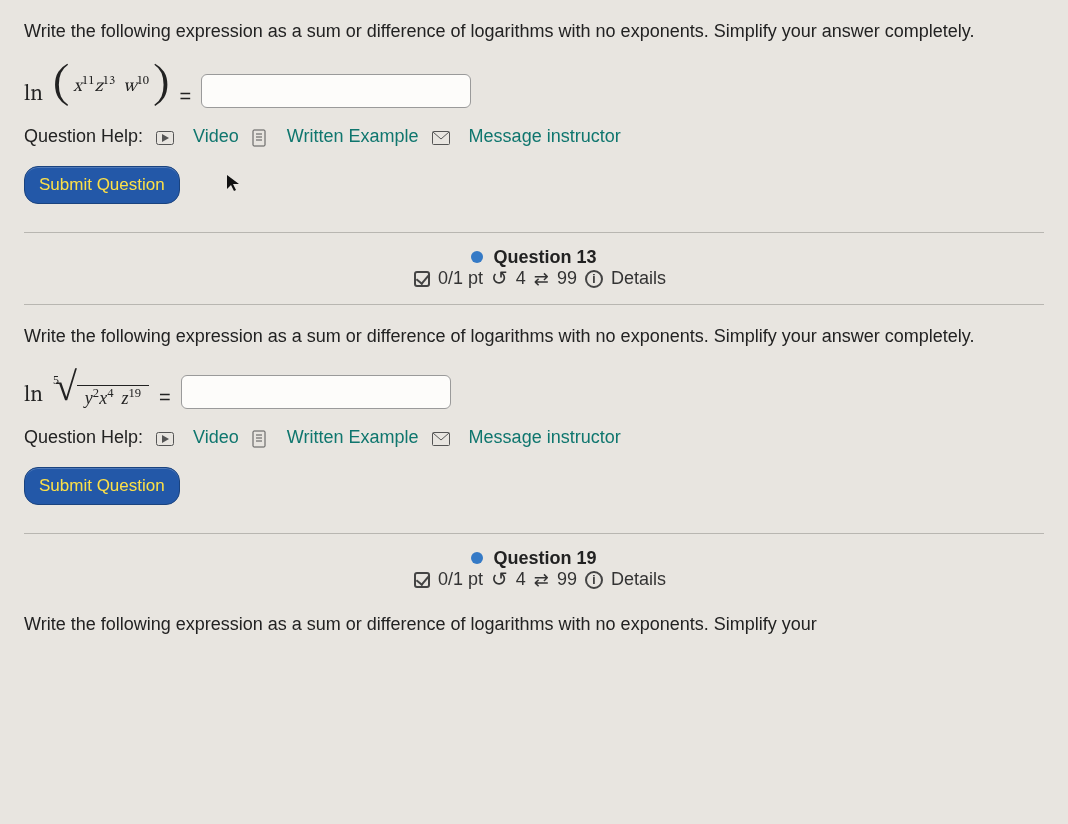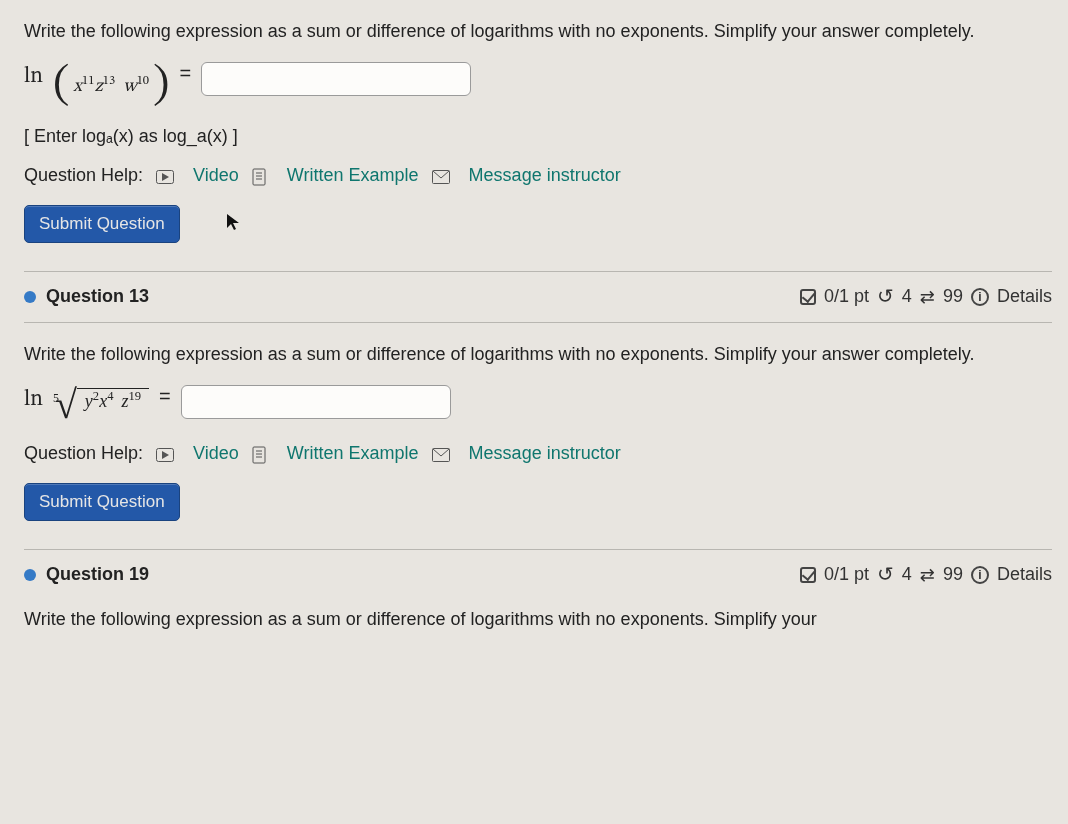--- a/index.html
+++ b/index.html
@@ -5,54 +5,55 @@
   * { box-sizing: border-box; margin: 0; padding: 0; }
   body {
     font-family: "Helvetica Neue", Arial, sans-serif;
     background: #e8e5e0;
     width: 1068px;
     height: 824px;
     overflow: hidden;
     color: #222;
     font-size: 18px;
   }
-  .page { padding: 18px 16px 0 24px; }
+  .page { padding: 18px 24px 0 24px; }
   .prompt { line-height: 1.45; margin-bottom: 14px; }
-  .exprrow { display: flex; align-items: flex-start; gap: 10px; margin: 18px 0 18px 0; }
+  .exprrow { display: flex; align-items: flex-end; gap: 10px; margin: 18px 0 18px 0; }
   .mathblock { font-family: "Cambria Math","STIX Two Math",serif; }
   .fracwrap { display:inline-flex; align-items:center; }
   .paren { font-size: 46px; line-height: 1; }
   .frac { display:inline-flex; flex-direction:row; align-items:center; font-style: italic; }
   .frac .num, .frac .den { padding: 0 4px; }
   .frac .bar { width: 100%; height: 1px; background: #222; }
   sup { font-size: 0.7em; vertical-align: super; font-style: normal;}
   .equals { font-size: 20px; }
   .answer {
     height: 34px; width: 270px;
     border: 1px solid #9a9a9a; border-radius: 6px;
     background: #fdfcfa;
     font-size: 16px; padding: 0 8px;
   }
   .hint { margin: 12px 0 18px 0; }
   .helprow { margin-bottom: 18px; color: #222; }
   .helplink { color: #0f766e; text-decoration: none; margin-left: 12px; cursor:pointer;}
   .submit {
-    background: #2358a8; color:#e5e5e5; border:1px solid #1a437f;
-    padding: 8px 14px; font-size: 17px; border-radius: 5px;
+    background: #2358a8; color:#fde047; border:1px solid #1a437f;
+    padding: 8px 14px; font-size: 17px; border-radius: 14px;
     cursor: pointer;
     box-shadow: inset 0 1px 0 rgba(255,255,255,0.2);
   }
   .cursor { position: relative; left: 40px; top: -2px; }
   .qheader {
     border-top: 1px solid #b8b6b1;
     border-bottom: 1px solid #b8b6b1;
     padding: 14px 0;
     display: flex; align-items: center; justify-content: space-between;
     margin: 28px 0 18px 0;
     font-weight: 600;
+    flex-direction: column;
   }
   .qheader.last { border-bottom: none; margin-bottom: 6px;}
   .qleft { display:flex; align-items:center; gap: 10px; }
   .dot { width: 12px; height: 12px; border-radius: 50%; background: #357ac6; display:inline-block;}
   .qright { display:flex; align-items:center; gap: 8px; font-weight: 500; color: #333; margin-left: 12px;}
   .checkicon { 
     width:16px; height:16px; border:2px solid #444; border-radius:3px; position:relative;
   }
   .checkicon::after{
     content:""; position:absolute; left:3px; top:-2px;
@@ -68,21 +69,21 @@
   .infoicon {
     width: 18px; height: 18px; border: 2px solid #444; border-radius: 50%;
     display:inline-flex; align-items:center; justify-content:center;
     font-size: 12px; font-weight: bold; cursor:pointer;
   }
   .detailslink { cursor:pointer; }
   
   .radwrap { display:inline-flex; align-items:flex-start; font-family:"Cambria Math",serif;}
   .radidx { font-size: 12px; align-self: flex-start; margin-top: 6px; margin-right:-4px;}
   .radsign { font-size: 40px; line-height: 1; }
-  .radbody { border-top: 1.5px solid #222; padding: 0 4px; margin-top: 3px; }
+  .radbody { border-top: 1.5px solid #222; padding: 0 4px; margin-top: 18px; }
   .iconbox { display:inline-block; vertical-align: middle; margin: 0 2px 0 8px;}
   svg { vertical-align: middle; }
 </style>
 </head>
 <body>
 
 <div class="page">
 
   
   <div class="prompt">Write the following expression as a sum or difference of logarithms with no exponents. Simplify your answer completely.</div>
@@ -95,21 +96,20 @@
         <span class="num">x<sup>11</sup>z<sup>13</sup></span>
         <span class="bar"></span>
         <span class="den">w<sup>10</sup></span>
       </span>
       <span class="paren">)</span>
     </span>
     <span class="equals">=</span>
     <input class="answer" type="text" style="">
   </div>
 
-  <div class="hint">[ Enter logₐ(x) as log_a(x) ]</div>
 
   <div class="helprow">
     <span>Question Help:</span>
     <span class="iconbox">
       <svg width="18" height="14">
           <rect x="0.5" y="0.5" width="17" height="13" rx="2" fill="none" stroke="#555"></rect>
           <polygon points="6,3 6,11 13,7" fill="#555"></polygon>
         </svg>
     </span>
     <a class="helplink">Video</a>

